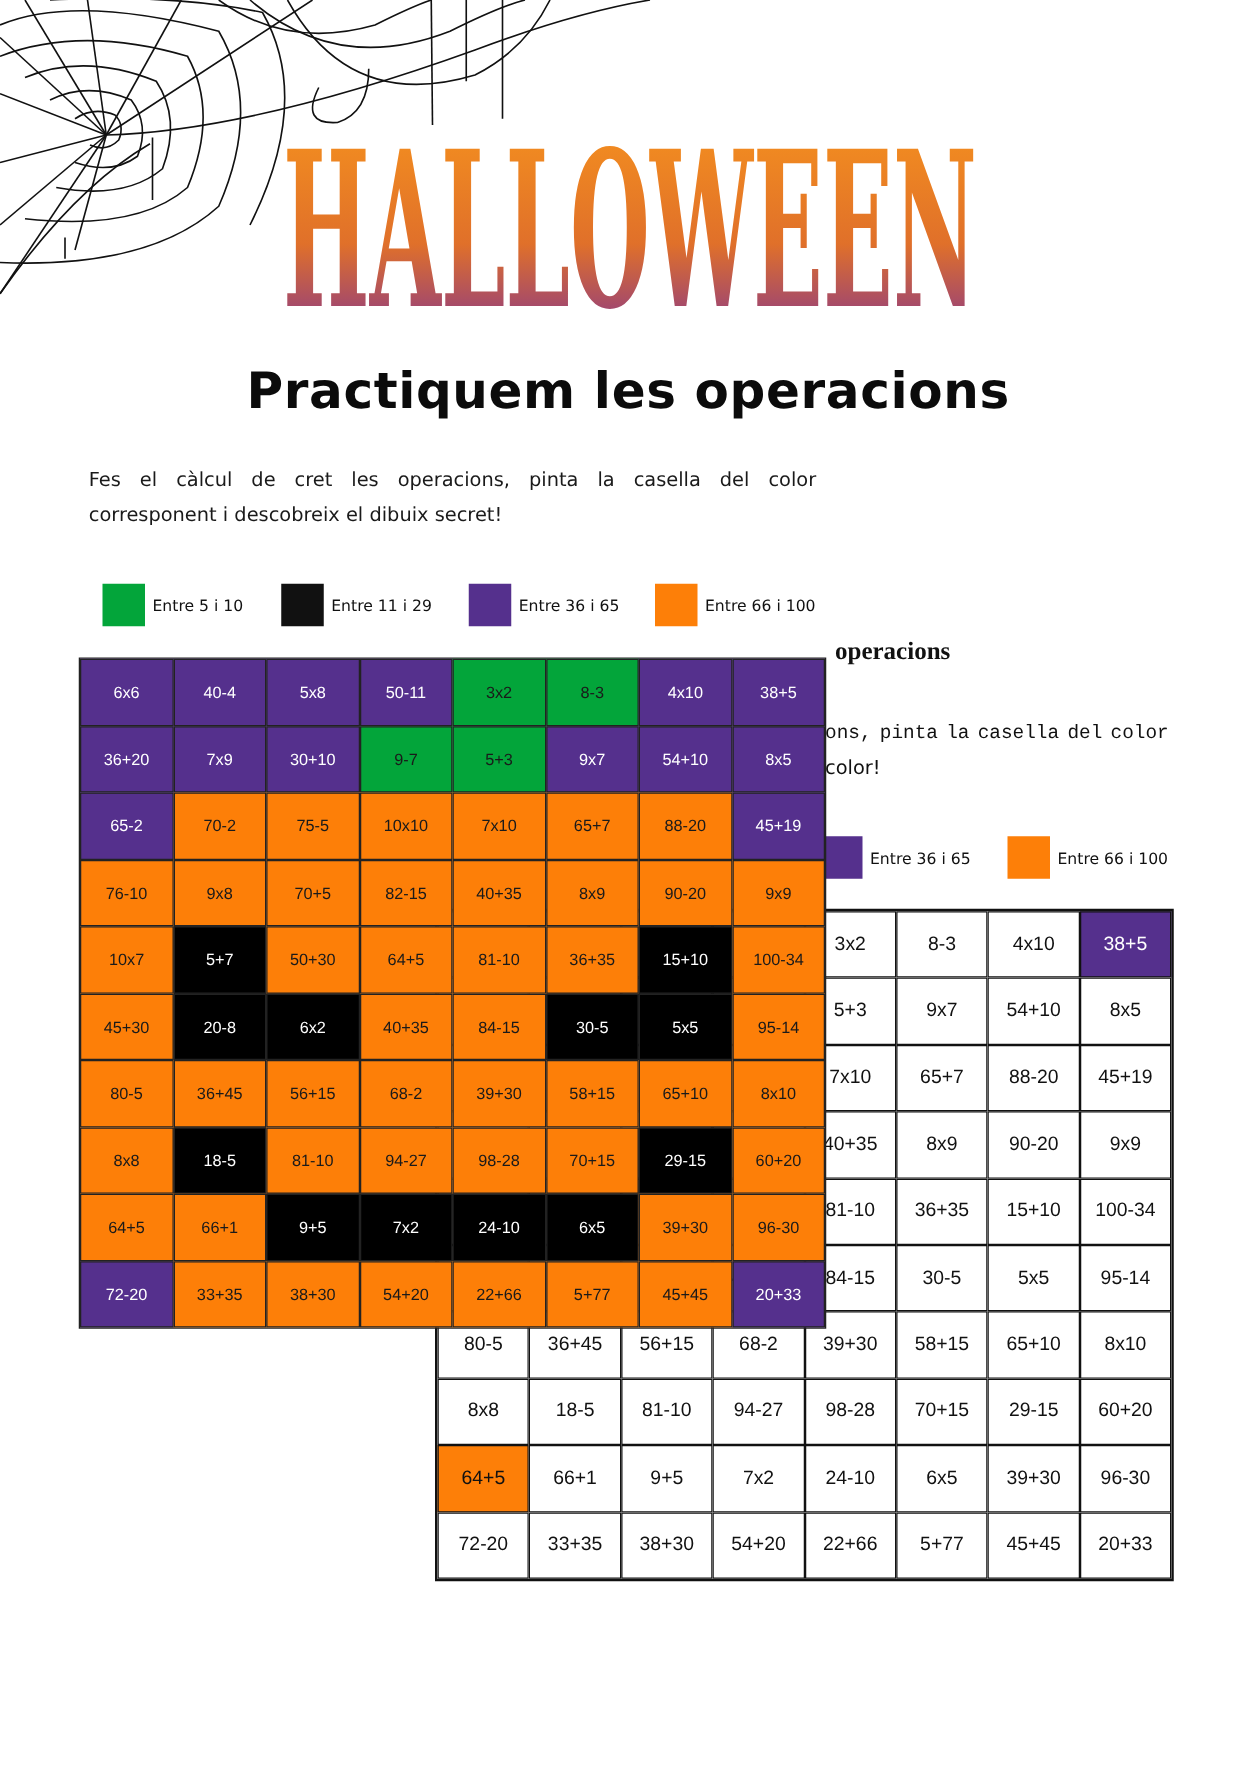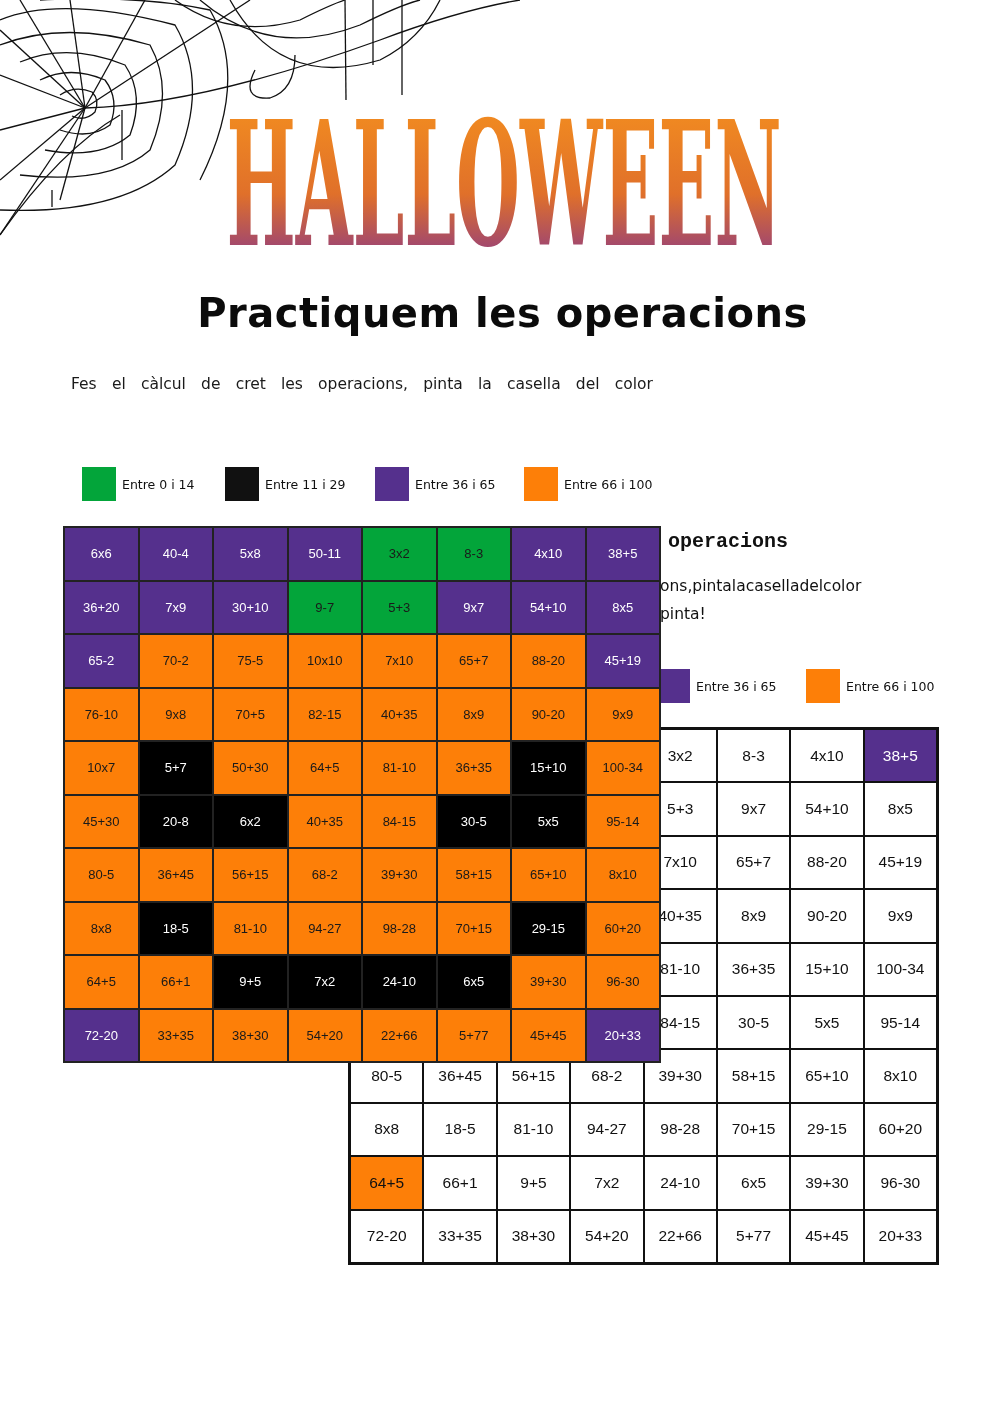--- a/index.html
+++ b/index.html
@@ -6,23 +6,23 @@
   body{width:1005px;height:1422px;position:relative;overflow:hidden;font-family:"DejaVu Sans",sans-serif;color:#111;}
   .web{position:absolute;left:0;top:0;width:560px;height:250px;}
   .title-art{position:absolute;left:222px;top:78px;width:565px;height:195px;}
   .subtitle{position:absolute;left:0;top:290px;width:1005px;text-align:center;font-family:"DejaVu Sans",sans-serif;font-weight:bold;font-size:40px;letter-spacing:0.5px;color:#0b0b0b;}
   .instr{position:absolute;font-family:"DejaVu Sans",sans-serif;font-size:15.5px;line-height:28px;color:#1a1a1a;}
   .instr .l1{display:flex;justify-content:space-between;}
   .legend-item{display:flex;align-items:center;position:absolute;}
   .swatch{width:34px;height:34px;}
   .legend-label{font-size:12.5px;margin-left:6px;white-space:nowrap;font-family:"DejaVu Sans",sans-serif;}
   
-  .back-title{position:absolute;left:668px;top:530px;font-weight:bold;font-size:20px;font-family:Liberation Mono, monospace;}
+  .back-title{position:absolute;left:668px;top:510px;font-weight:bold;font-size:20px;font-family:Liberation Serif, serif;}
   .back-instr{position:absolute;left:660px;top:572px;width:275px;font-size:15.5px;line-height:28px;}
-  .back-instr .l1{display:flex;justify-content:flex-start;}
+  .back-instr .l1{display:flex;justify-content:space-between;font-family:Liberation Mono, monospace;}
   .grid{position:absolute;display:grid;border:2px solid #111;box-sizing:border-box;}
   .cell{display:flex;align-items:center;justify-content:center;font-family:"Liberation Sans",sans-serif;box-sizing:border-box;border:1px solid #111;}
   .back-grid{left:348px;top:727px;width:591px;height:538px;grid-template-columns:repeat(8,1fr);grid-template-rows:repeat(10,1fr);}
   .back-grid .cell{font-size:15.5px;background:#fff;color:#111;}
   .front-grid{left:63px;top:526px;width:598px;height:537px;grid-template-columns:repeat(8,1fr);grid-template-rows:repeat(10,1fr);border:1.5px solid #222;}
   .front-grid .cell{font-size:13px;border:1px solid #222;}
 </style>
 </head>
 <body>
 
@@ -80,21 +80,21 @@
 <div class="back-title">operacions</div>
 <div class="back-instr">
   <div class="l1" id="back-l1">
       <span>ons,</span>
       <span>pinta</span>
       <span>la</span>
       <span>casella</span>
       <span>del</span>
       <span>color</span>
     </div>
-  <div>pinta!</div>
+  <div>color!</div>
 </div>
 <div>
   <div class="legend-item" style="left:656px;top:669px;">
     <div class="swatch" style="background:#55308d;"></div>
     <span class="legend-label">Entre 36 i 65</span>
   </div>
   <div class="legend-item" style="left:806px;top:669px;">
     <div class="swatch" style="background:#fd7f08;"></div>
     <span class="legend-label">Entre 66 i 100</span>
   </div>
@@ -190,26 +190,27 @@
       <span>de</span>
       <span>cret</span>
       <span>les</span>
       <span>operacions,</span>
       <span>pinta</span>
       <span>la</span>
       <span>casella</span>
       <span>del</span>
       <span>color</span>
     </div>
+  <div>corresponent i descobreix el dibuix secret!</div>
 </div>
 
 <div>
   <div class="legend-item" style="left:82px;top:467px;">
     <div class="swatch" style="background:#03a53a;"></div>
-    <span class="legend-label">Entre 0 i 14</span>
+    <span class="legend-label">Entre 5 i 10</span>
   </div>
   <div class="legend-item" style="left:225px;top:467px;">
     <div class="swatch" style="background:#111111;"></div>
     <span class="legend-label">Entre 11 i 29</span>
   </div>
   <div class="legend-item" style="left:375px;top:467px;">
     <div class="swatch" style="background:#55308d;"></div>
     <span class="legend-label">Entre 36 i 65</span>
   </div>
   <div class="legend-item" style="left:524px;top:467px;">

